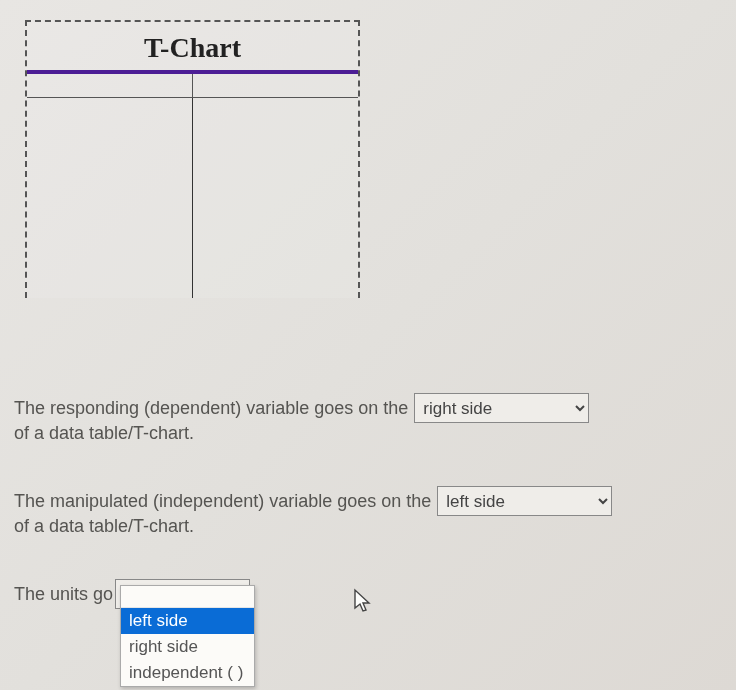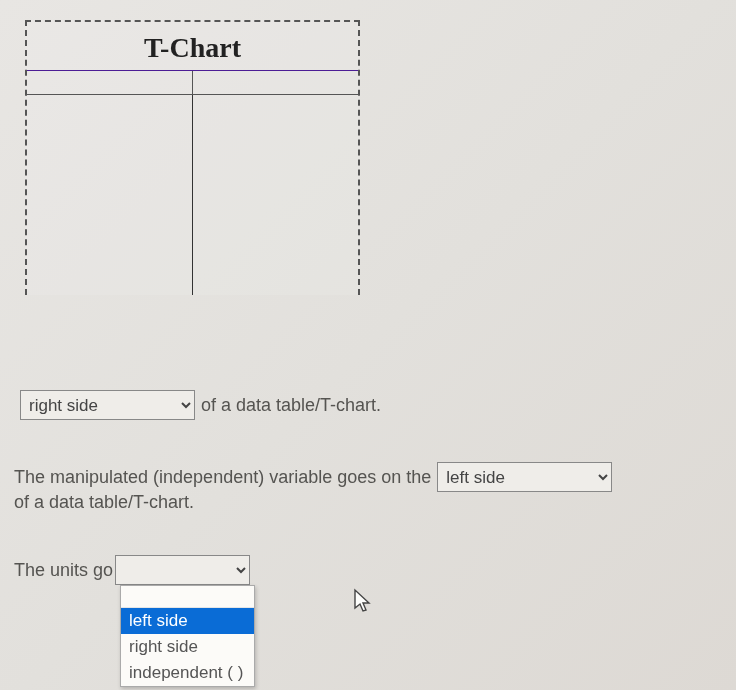--- a/index.html
+++ b/index.html
@@ -21,21 +21,21 @@
       border-bottom: none;
       background: rgba(255,255,255,0.1);
     }
     .tchart-title {
       text-align: center;
       font-family: "Comic Sans MS", "Marker Felt", cursive;
       font-weight: bold;
       font-size: 28px;
       color: #222;
       padding: 10px 0 6px 0;
-      border-bottom: 1px solid #4c1d95;
+      border-bottom: 4px solid #4c1d95;
     }
     .tchart-headers {
       display: flex;
       height: 24px;
       border-bottom: 1px solid #555;
     }
     .tchart-headers > div {
       flex: 1;
     }
     .tchart-headers > div:first-child {
@@ -115,20 +115,21 @@
   </div>
   <div class="tchart-body">
     <div></div>
       <div></div>
   </div>
 </div>
 
 <div class="questions">
 
   <div class="qrow">
+    <span>The responding (dependent) variable goes on the</span>
     <select class="answer wide">
       <option>right side</option>
     </select>
     <span>of a data table/T-chart.</span>
   </div>
 
   <div class="qrow">
     <span>The manipulated (independent) variable goes on the</span>
     <select class="answer wide">
       <option>left side</option>

